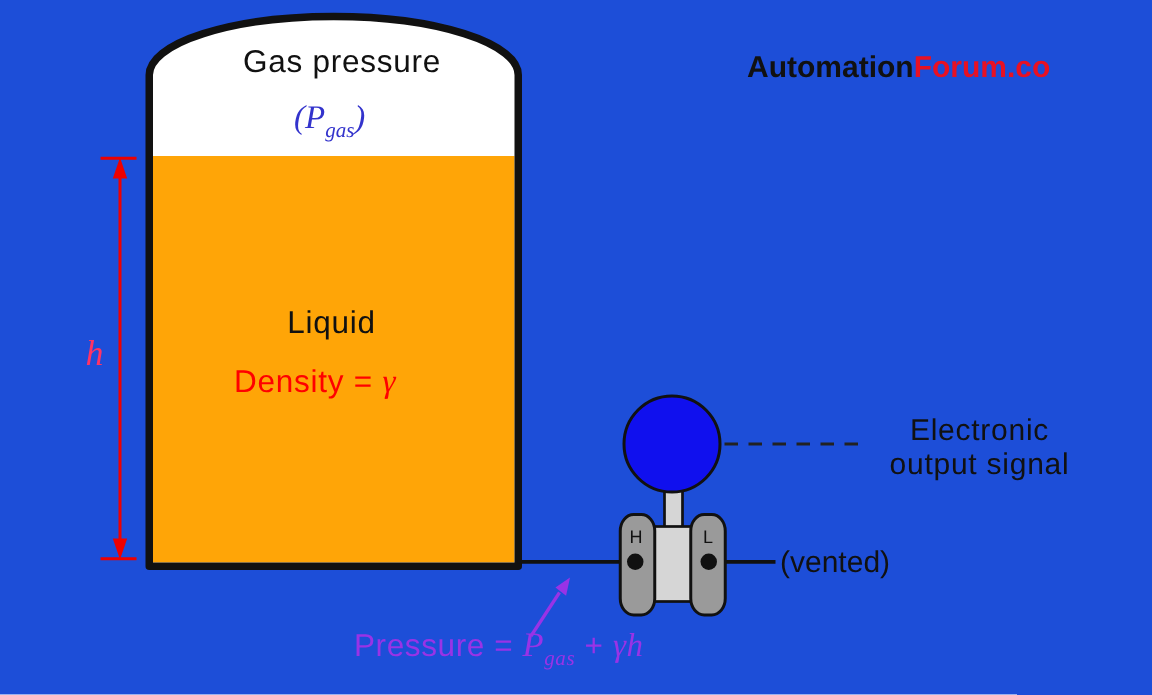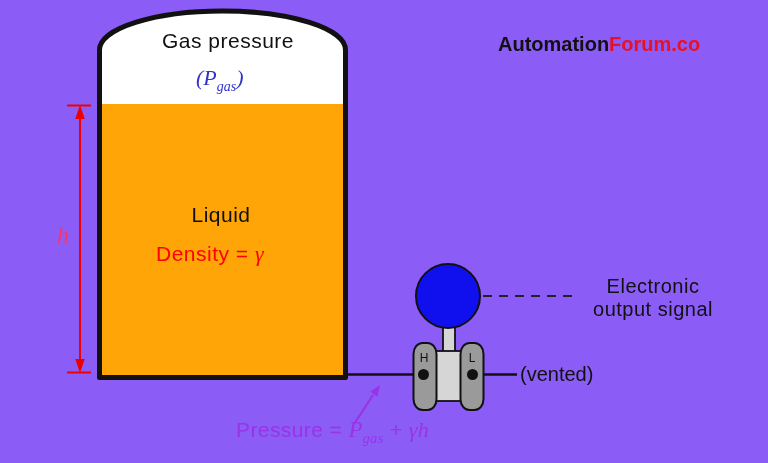--- a/index.html
+++ b/index.html
@@ -1,17 +1,17 @@
 <!DOCTYPE html>
 <html><head>
 <meta charset="utf-8">
 <style>
   html,body{margin:0;padding:0;background:#ffffff;}
   .stage{
-    width:768px;height:463px;position:relative;background:#8b5cf6;
+    width:768px;height:463px;position:relative;background:#1d4ed8;
     font-family:"Liberation Sans", sans-serif;
     overflow:hidden;
   }
   svg{display:block;}
   text{font-family:"Liberation Sans", sans-serif;}
   .serif-italic{font-family:"Liberation Serif", serif;font-style:italic;}
   .sans{font-family:"Liberation Sans", sans-serif;}
 </style>
 </head>
 <body>

